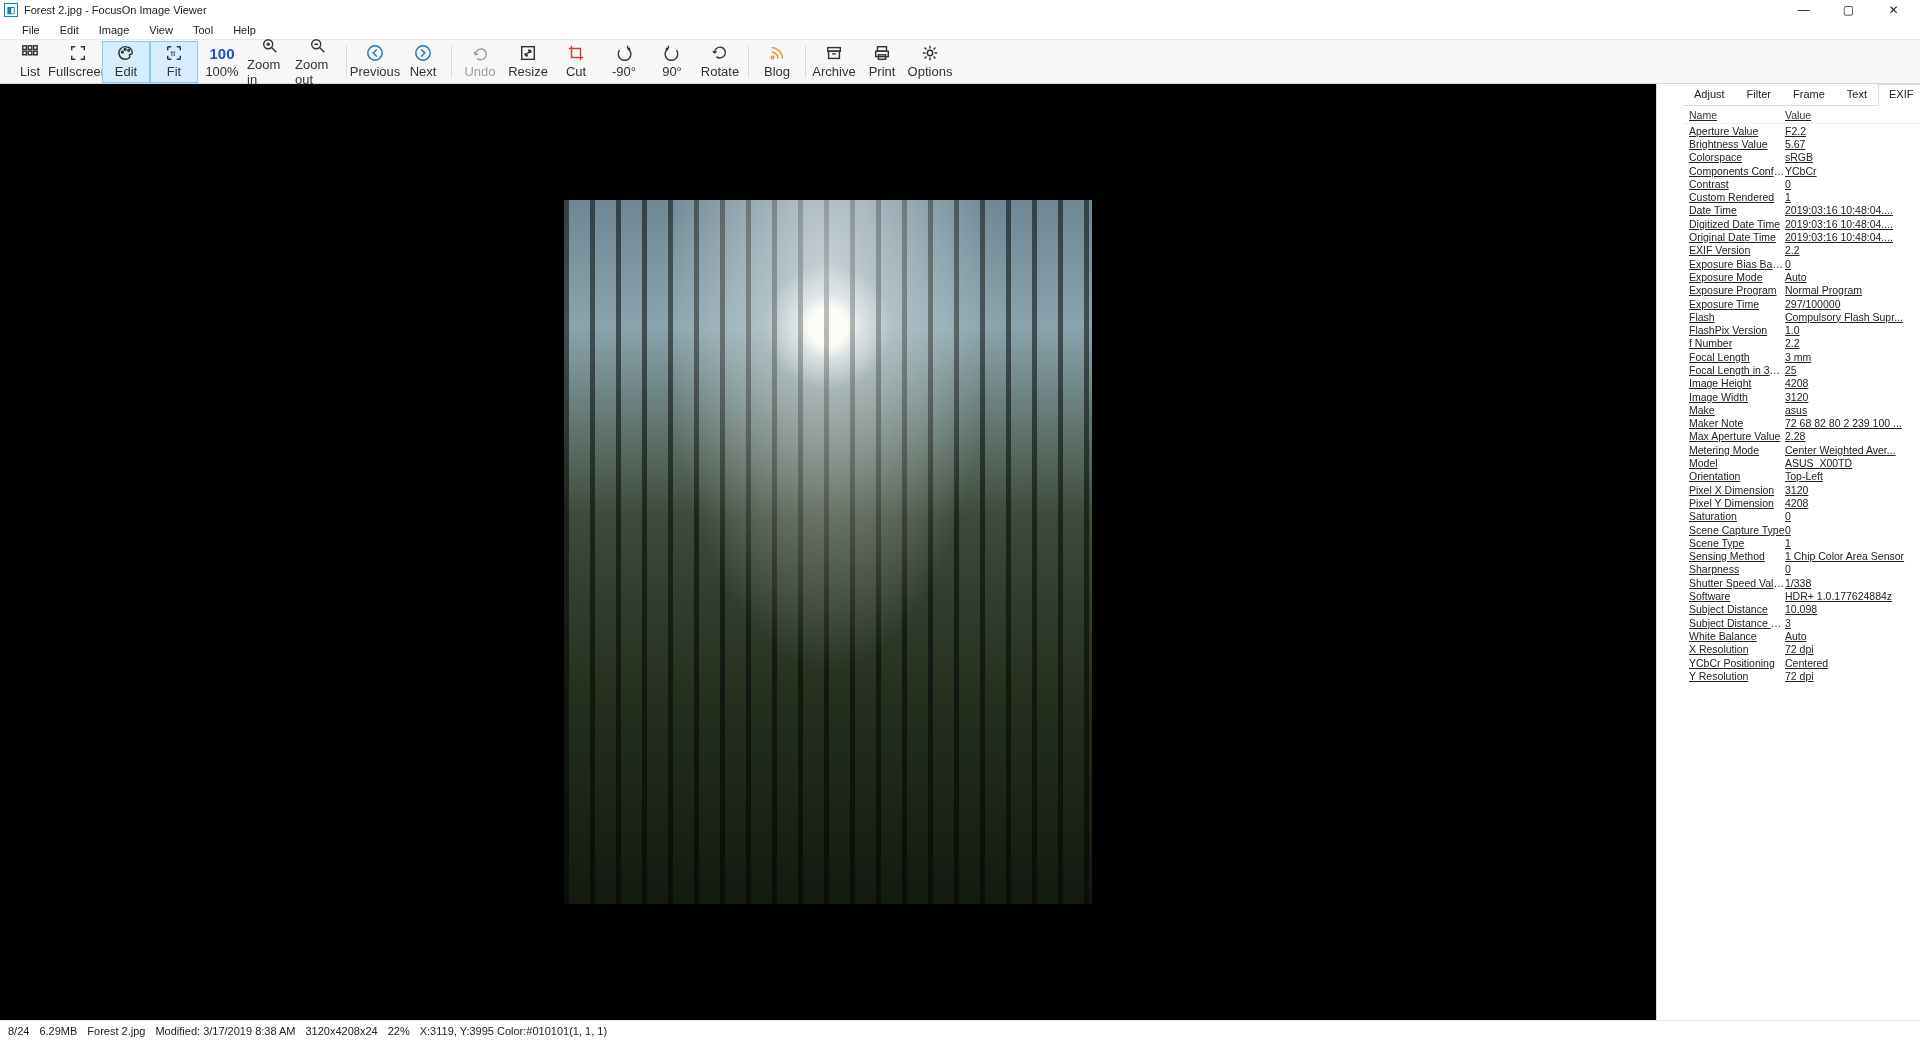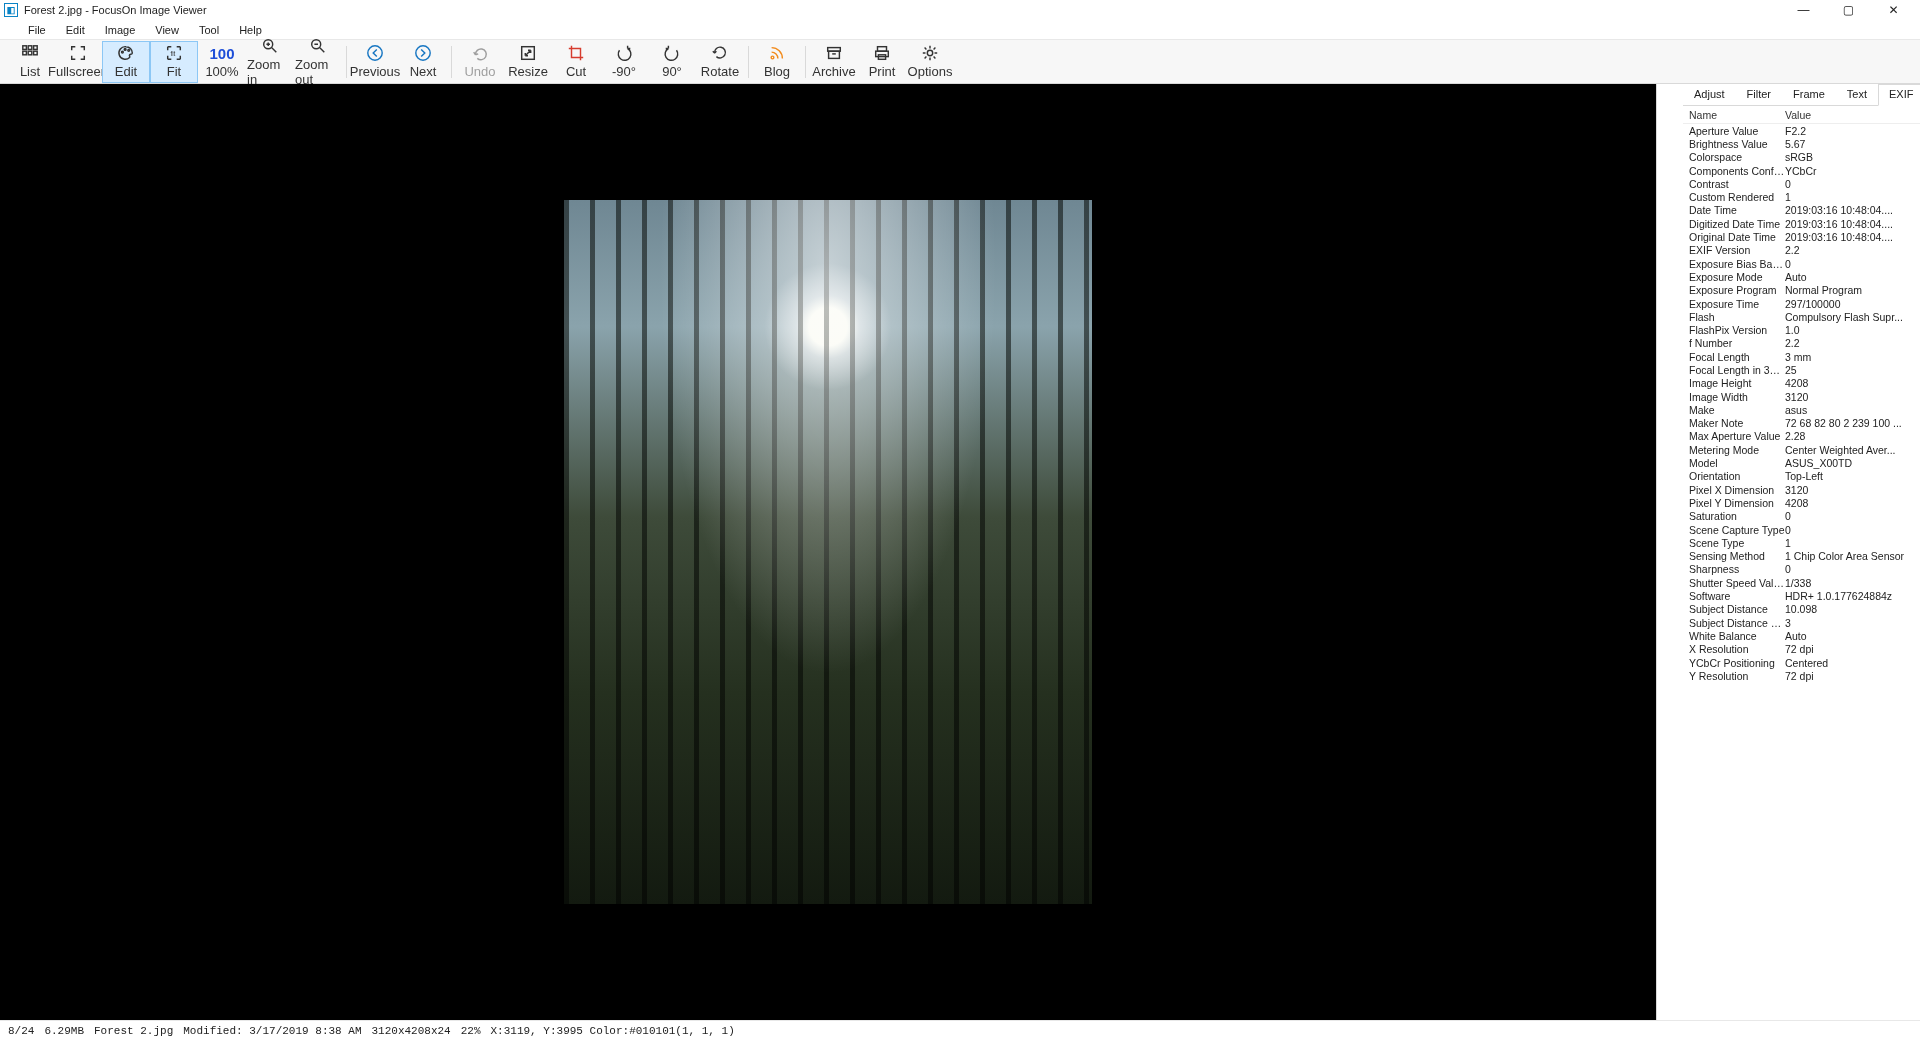--- a/index.html
+++ b/index.html
@@ -6,21 +6,21 @@
 body { font-family: "Segoe UI", Tahoma, sans-serif; font-size: 11px; background: #fff; color: #222; overflow: hidden; width: 1920px; height: 1040px; }
 
 
 .titlebar { height: 20px; display: flex; align-items: center; padding: 0 4px; background: #fff; }
 .titlebar .app-icon { width: 14px; height: 14px; border: 1px solid #0a84c6; display: inline-flex; align-items: center; justify-content: center; font-size: 9px; color: #0a84c6; font-weight: bold; margin-right: 6px; }
 .titlebar .title { font-size: 11px; }
 .titlebar .spacer { flex: 1; }
 .titlebar .winctl { width: 45px; height: 20px; display: flex; align-items: center; justify-content: center; font-size: 12px; }
 
 
-.menubar { height: 20px; display: flex; align-items: center; padding: 0 18px; background: #fff; border-bottom: 1px solid #e8e8e8; }
+.menubar { height: 20px; display: flex; align-items: center; padding: 0 12px; background: #fff; border-bottom: 1px solid #e8e8e8; }
 .menubar .menu { padding: 2px 10px; font-size: 11px; cursor: default; }
 
 
 .toolbar { height: 44px; display: flex; align-items: center; padding: 0 6px; background: #f7f7f7; border-bottom: 1px solid #d9d9d9; gap: 0; }
 .tbtn { width: 48px; height: 42px; display: flex; flex-direction: column; align-items: center; justify-content: center; gap: 2px; cursor: default; border: 1px solid transparent; }
 .tbtn.active { background: #d6ecff; border: 1px solid #8cc7f5; }
 .tbtn .ico { width: 18px; height: 18px; display: flex; align-items: center; justify-content: center; }
 .tbtn .lbl { font-size: 13px; color: #333; }
 .tsep { width: 1px; height: 32px; background: #d9d9d9; margin: 0 4px; }
 
@@ -33,28 +33,28 @@
   position: relative; overflow: hidden; }
 .image-placeholder::before, .image-placeholder::after { content: ""; position: absolute; inset: 0; }
 .image-placeholder::before { background: repeating-linear-gradient(90deg, rgba(10,15,8,0.55) 0 5px, transparent 5px 26px); mix-blend-mode: multiply; }
 .image-placeholder::after { background: radial-gradient(ellipse at 50% 10%, rgba(255,255,255,0.55) 0 1%, transparent 45%); }
 
 
 .sidepanel { width: 264px; background: #fff; border-left: 1px solid #d9d9d9; display: flex; flex-direction: column; padding-left: 26px; }
 .tabs { display: flex; height: 22px; border-bottom: 1px solid #d9d9d9; }
 .tab { padding: 3px 10px; font-size: 11px; border: 1px solid transparent; border-bottom: none; cursor: default; }
 .tab.active { border: 1px solid #d9d9d9; border-bottom: 1px solid #fff; background: #fff; margin-bottom: -1px; }
-.exif { flex: 1; overflow: auto; font-size: 10.5px; }
+.exif { flex: 1; overflow: auto; font-size: 10.5px; text-decoration: underline; }
 .exif .hdr, .exif .row { display: flex; padding: 0 6px; height: 13.3px; align-items: center; }
 .exif .hdr { font-weight: 400; color: #333; border-bottom: 1px solid #eee; height: 18px; }
 .exif .c1 { width: 96px; overflow: hidden; text-overflow: ellipsis; white-space: nowrap; }
 .exif .c2 { flex: 1; overflow: hidden; text-overflow: ellipsis; white-space: nowrap; }
 
 
-.statusbar { height: 20px; display: flex; align-items: center; padding: 0 8px; font-size: 11px; background: #fff; border-top: 1px solid #e8e8e8; gap: 10px; font-family: Liberation Mono, monospace; }
+.statusbar { height: 20px; display: flex; align-items: center; padding: 0 8px; font-size: 11px; background: #fff; border-top: 1px solid #e8e8e8; gap: 10px; }
 
 
 svg { stroke: #333; fill: none; stroke-width: 1.6; }
 .orange svg { stroke: #f28b1c; }
 .red svg { stroke: #d63c2e; }
 .blue svg { stroke: #1776c2; }
 .txt100 { font-size: 15px; font-weight: 600; color: #1d4ed8; }
 </style>
 </head>
 <body>

